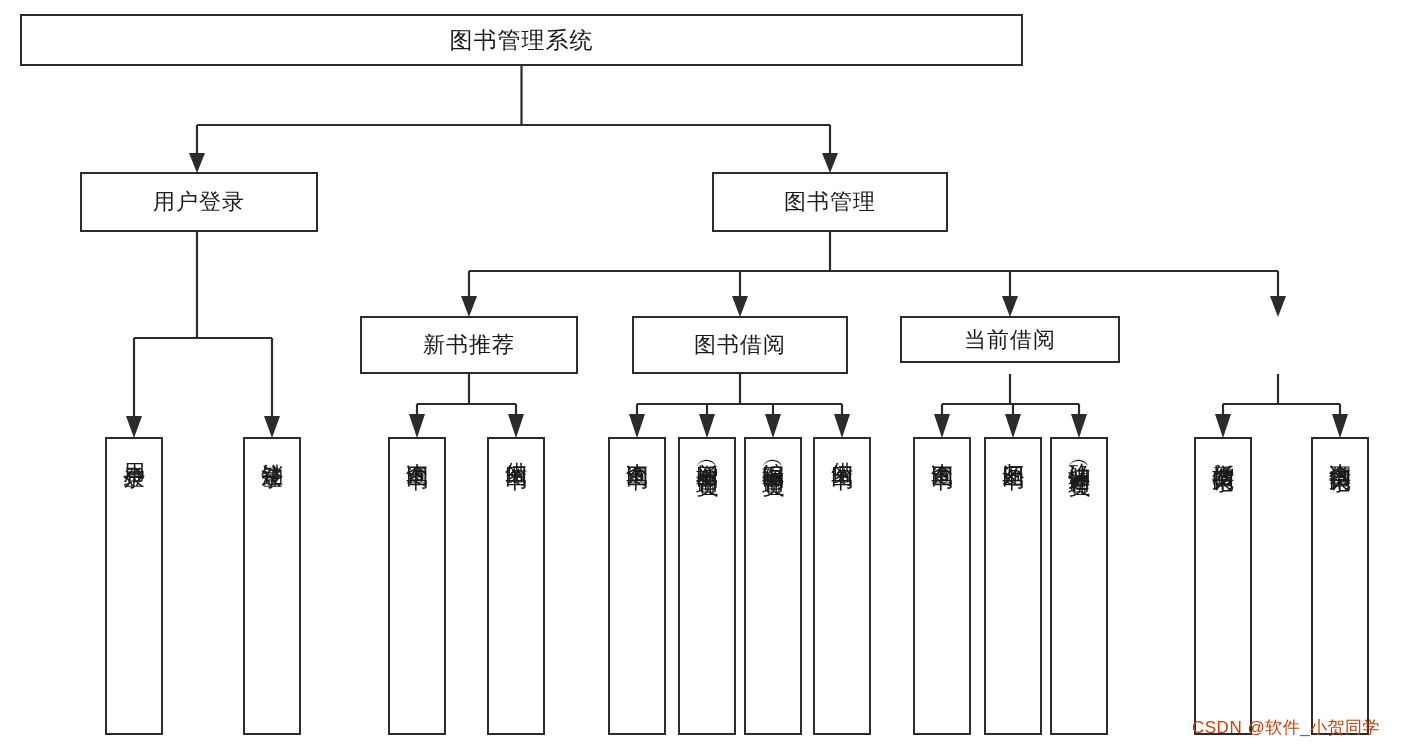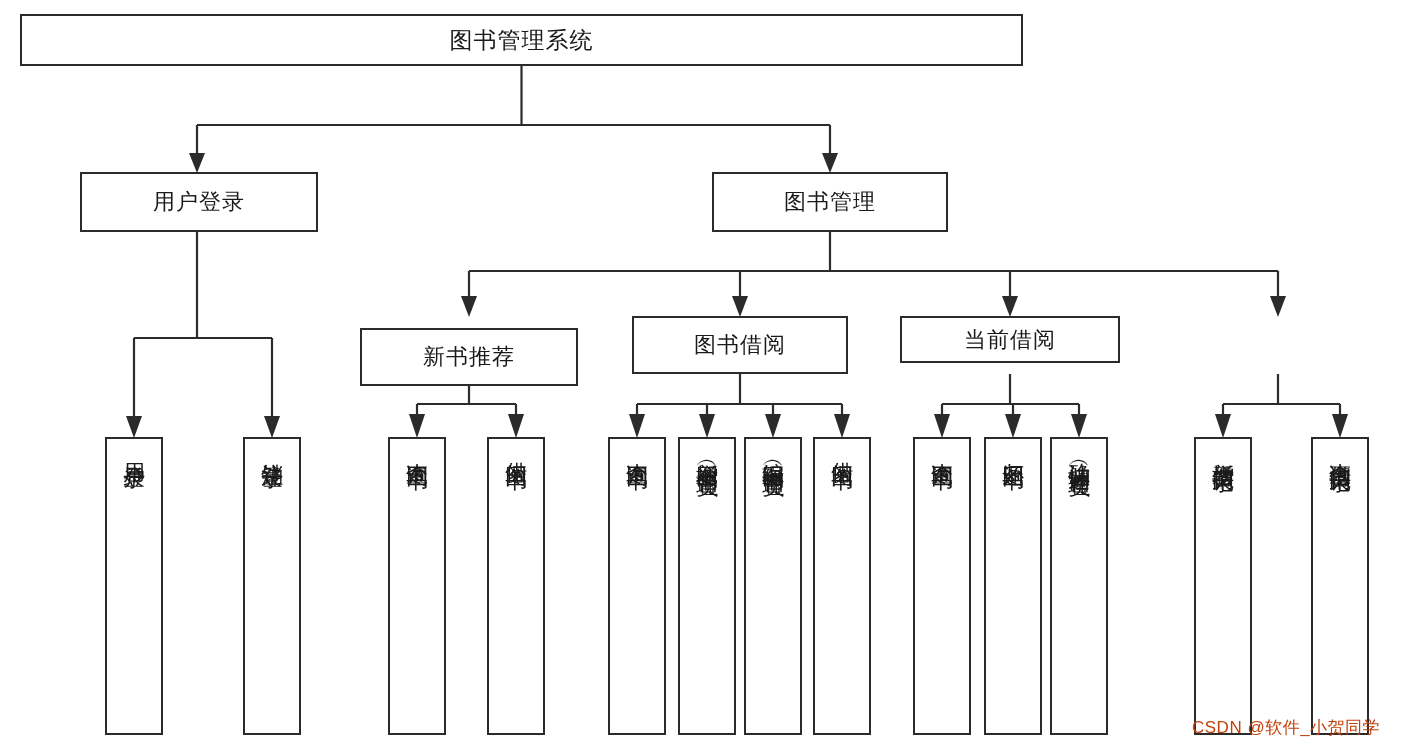--- a/index.html
+++ b/index.html
@@ -147,21 +147,21 @@
     <span class="root-title">图书管理系统</span>
   </div>
 
   <div class="node node-h" style="left:80px; top:172px; width:238px; height:60px;">
     <span>用户登录</span>
   </div>
   <div class="node node-h" style="left:712px; top:172px; width:236px; height:60px;">
     <span>图书管理</span>
   </div>
 
-  <div class="node node-h" style="left:360px; top:316px; width:218px; height:58px;margin-top:12px;">
+  <div class="node node-h" style="left:360px; top:316px; width:218px; height:58px;">
     <span>新书推荐</span>
   </div>
   <div class="node node-h" style="left:632px; top:316px; width:216px; height:58px;">
     <span>图书借阅</span>
   </div>
   <div class="node node-h" style="left:900px; top:316px; width:220px; height:47px;">
     <span>当前借阅</span>
   </div>
 
   <div class="node node-leaf" style="left:105px; top:437px; width:58px; height:298px;">

